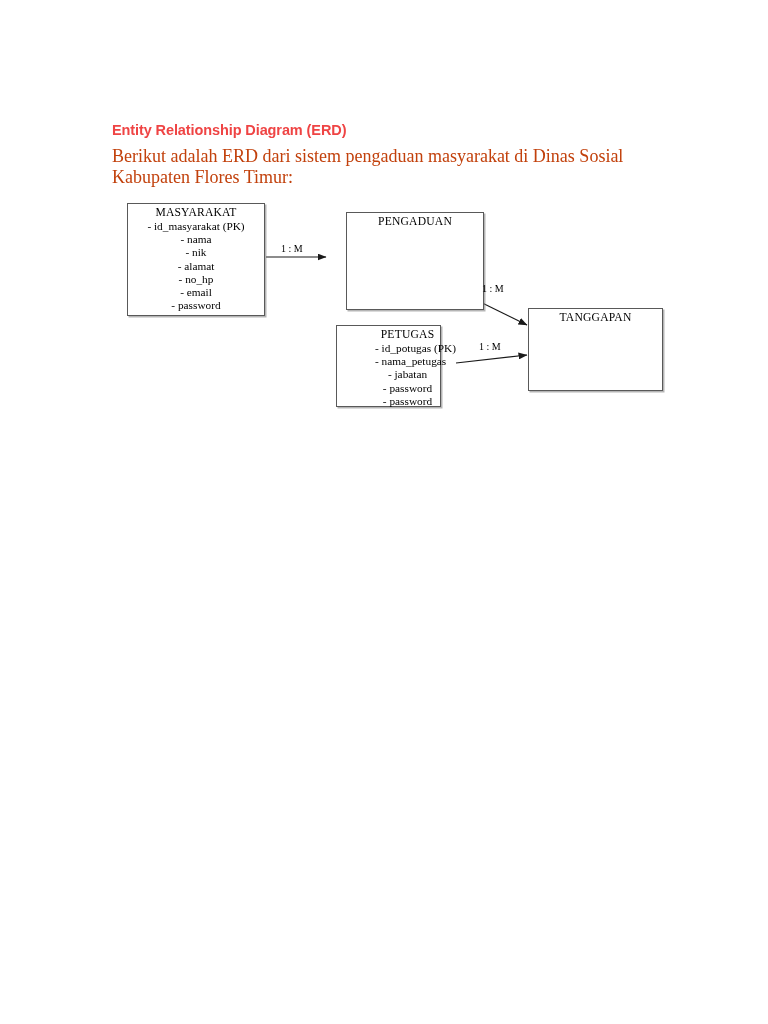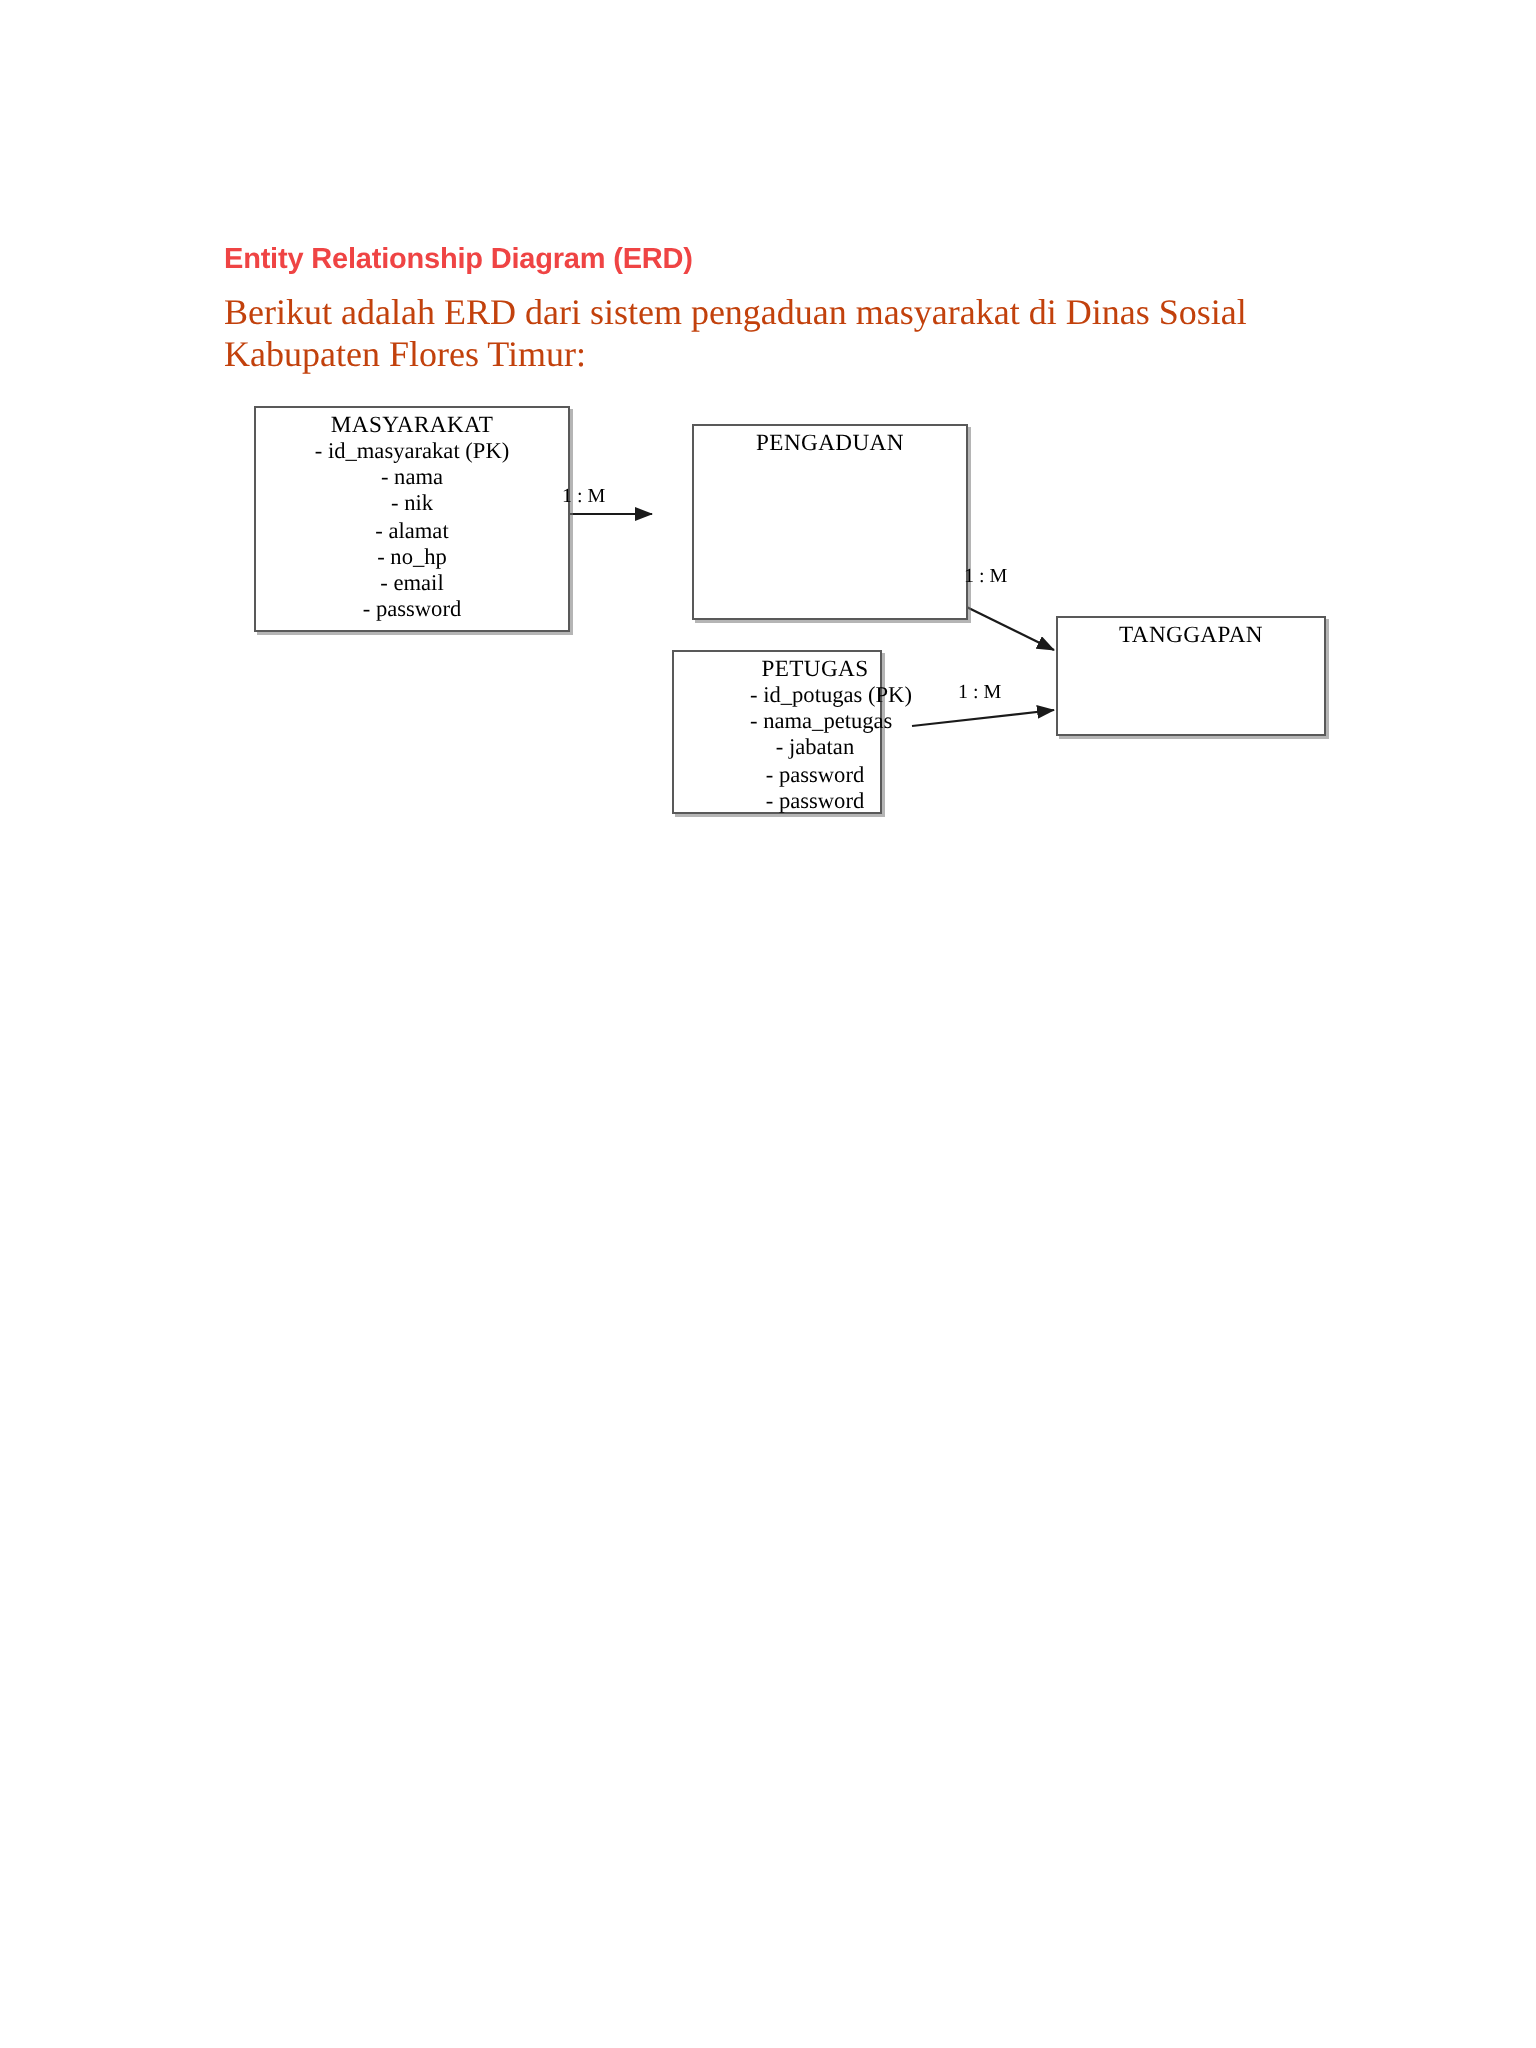--- a/index.html
+++ b/index.html
@@ -73,24 +73,24 @@
     list-style: none;
     margin: 0;
     padding: 0;
   }
   .entity-attrs li {
     font-size: 11.3px;
     line-height: 13.2px;
     white-space: nowrap;
   }
 
-  #entity-masyarakat { left: 127px; top: 203px; width: 158px; height: 113px; }
+  #entity-masyarakat { left: 127px; top: 203px; width: 138px; height: 113px; }
   #entity-pengaduan  { left: 346px; top: 212px; width: 138px; height: 98px; }
   #entity-petugas    { left: 336px; top: 325px; width: 105px; height: 82px; padding-left: 38px; }
-  #entity-tanggapan  { left: 528px; top: 308px; width: 135px; height: 60px; }
+  #entity-tanggapan  { left: 528px; top: 308px; width: 135px; height: 83px; }
 
   
   .rel-label {
     position: absolute;
     font-family: "Liberation Serif", serif;
     font-size: 10px;
     color: #000000;
     white-space: nowrap;
   }
   #rel-label-1 { left: 281px; top: 243px; }

